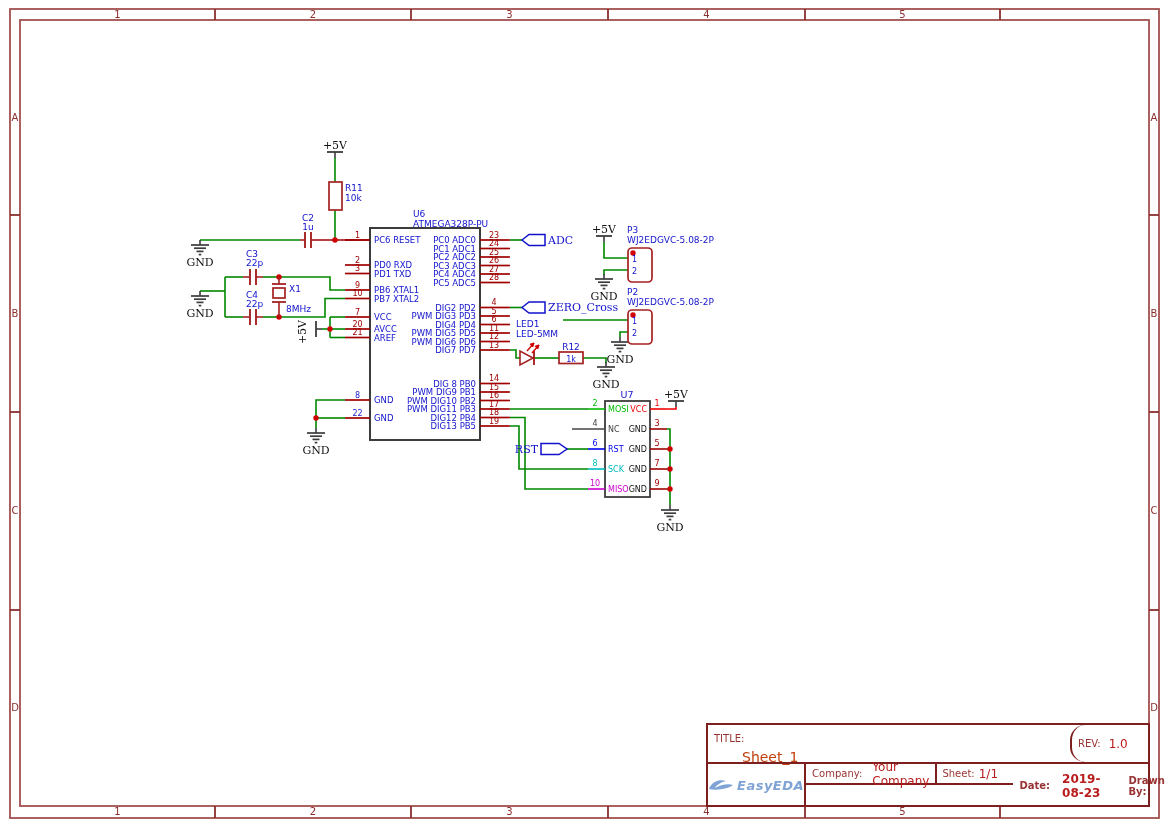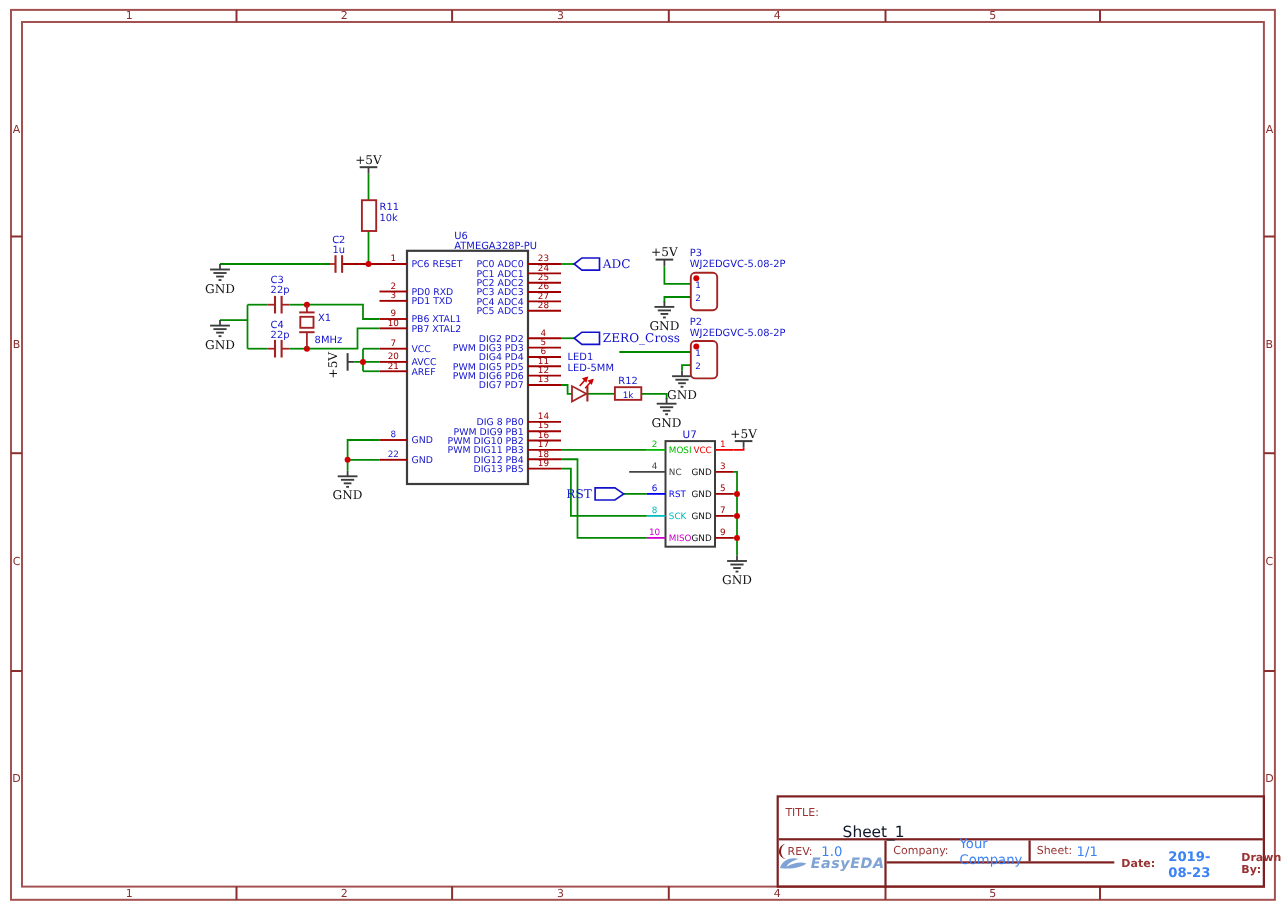--- a/index.html
+++ b/index.html
@@ -1,28 +1,28 @@
 <!DOCTYPE html>
 <html><head>
 <meta charset="utf-8">
 <style>
   html,body{margin:0;padding:0;background:#fff;}
   #stage{position:relative;width:1169px;height:827px;background:#fff;overflow:hidden;
          font-family:"DejaVu Sans",sans-serif;}
   #schematic{position:absolute;left:0;top:0;}
   .tblock{position:absolute;left:706px;top:723px;width:444px;height:84px;
           border:2px solid #7D1F1F;box-sizing:border-box;background:transparent;}
-  .tb-row1{display:flex;height:39px;border-bottom:2px solid #7D1F1F;box-sizing:border-box;flex-direction:column;}
+  .tb-row1{display:flex;height:39px;border-bottom:2px solid #7D1F1F;box-sizing:border-box;}
   .tb-title-cell{flex:1;padding:2px 6px;position:relative;}
   .tb-label{color:#993333;font-size:10px;}
-  .tb-title{color:#0f172a;font-size:14px;margin:3px 0 0 52px;}
+  .tb-title{color:#c2410c;font-size:14px;margin:3px 0 0 28px;}
   .tb-rev-cell{width:78px;border-left:2px solid #7D1F1F;box-sizing:border-box;
                display:flex;align-items:center;gap:8px;padding:0 6px;border-radius:15px;}
   .tb-rev{font-size:12px;}
-  .tb-value{color:#3b82f6;font-size:12px;}
+  .tb-value{color:#b91c1c;font-size:12px;}
   .tb-row2{display:flex;height:43px;}
   .tb-logo-cell{width:102px;display:flex;align-items:center;justify-content:center;gap:3px;}
   .logo-text{color:#7FA3D4;font-size:13px;font-style:italic;font-weight:bold;letter-spacing:.5px;}
   .tb-right{flex:1;display:flex;border-left:2px solid #7D1F1F;box-sizing:border-box;}
   .tb-company-row{display:flex;height:21px;border-bottom:2px solid #7D1F1F;box-sizing:border-box;}
   .tb-company-cell{flex:1;display:flex;align-items:center;gap:10px;padding:0 6px;}
   .tb-sheet-cell{width:78px;border-left:2px solid #7D1F1F;box-sizing:border-box;
                  display:flex;align-items:center;gap:4px;padding:0 5px;}
   .tb-date-row{flex:1;display:flex;align-items:center;padding:0 6px;font-weight:bold;}
   .tb-date-row .gap1{margin-left:12px;}

